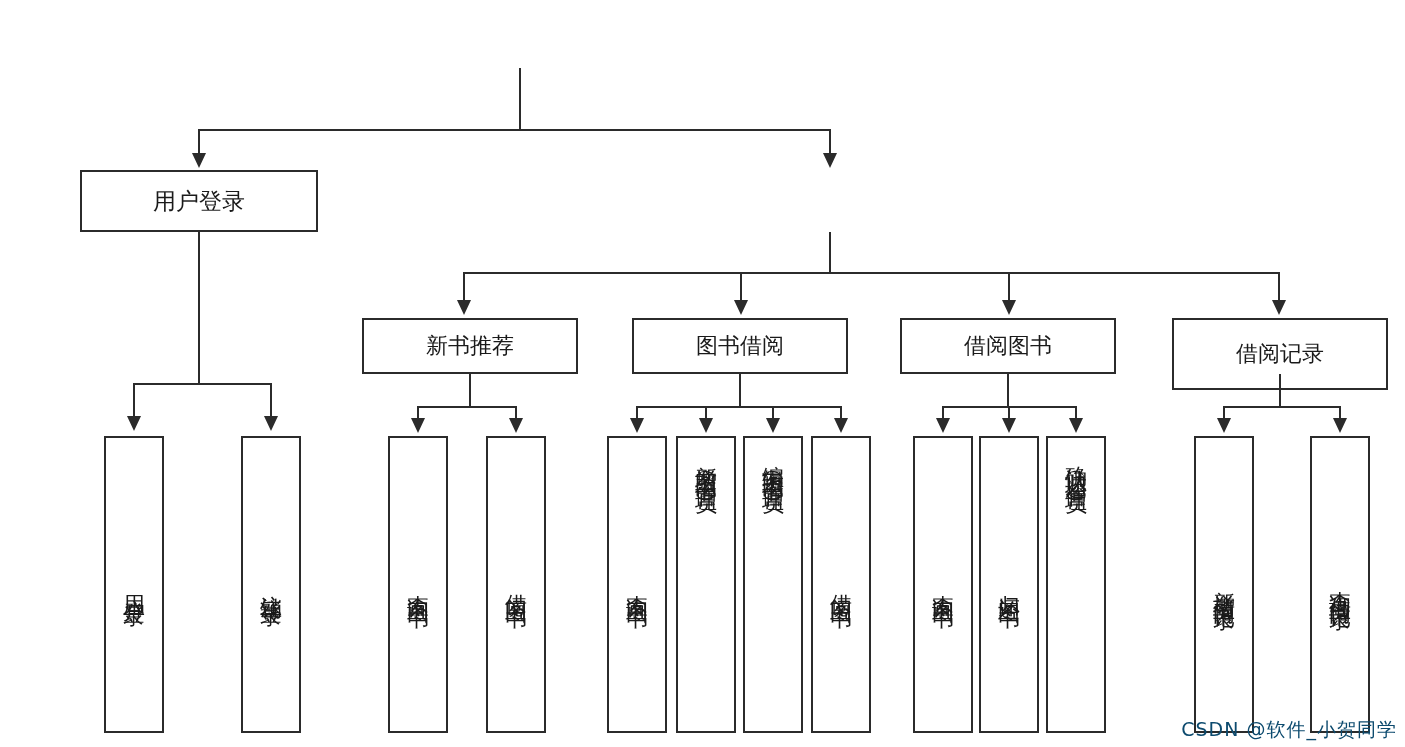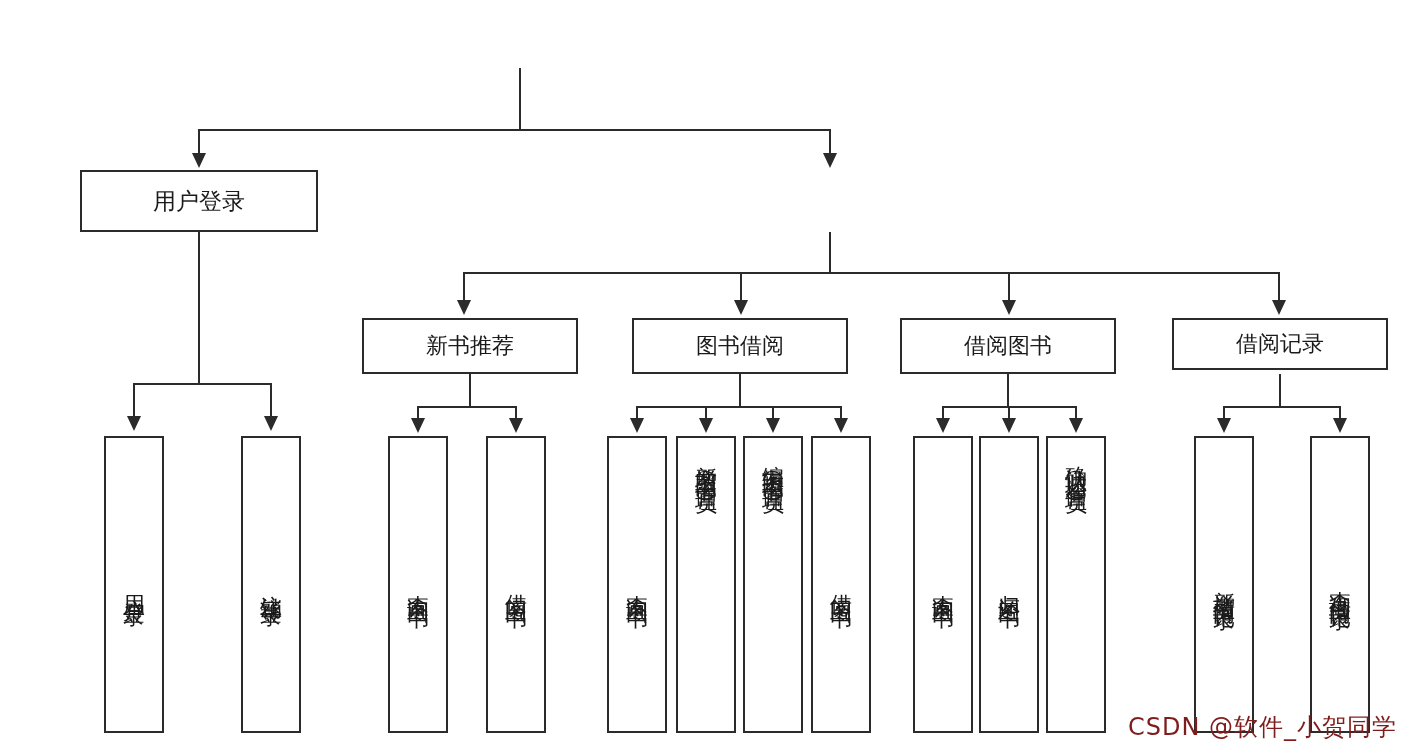--- a/index.html
+++ b/index.html
@@ -63,22 +63,22 @@
     width: 0; height: 0;
     border-left: 7px solid transparent;
     border-right: 7px solid transparent;
     border-top: 15px solid #2b2b2b;
   }
   
   #watermark {
     position: absolute;
     right: 8px;
     bottom: 4px;
-    font-size: 24px;
-    color: #7f1d1d;
+    font-size: 19px;
+    color: #0c4a6e;
     letter-spacing: 1px;
     white-space: nowrap;
     user-select: none;
   }
 </style>
 </head>
 <body>
 
 <div id="canvas">
 
@@ -114,21 +114,21 @@
 
   <div class="node lvl3" style="left:362px; top:318px; width:216px; height:56px;">
     <span class="label">新书推荐</span>
   </div>
   <div class="node lvl3" style="left:632px; top:318px; width:216px; height:56px;">
     <span class="label">图书借阅</span>
   </div>
   <div class="node lvl3" style="left:900px; top:318px; width:216px; height:56px;">
     <span class="label">借阅图书</span>
   </div>
-  <div class="node lvl3" style="left:1172px; top:318px; width:216px; height:52px;">
+  <div class="node lvl3" style="left:1172px; top:318px; width:216px; height:72px;">
     <span class="label">借阅记录</span>
   </div>
 
   <div class="vline" style="left:469px; top:374px; height:34px;"></div>
   <div class="hline" style="left:417px; top:406px; width:98px;"></div>
   <div class="vline" style="left:417px; top:406px; height:14px;"></div>
   <div class="arrow" style="left:411px; top:418px;"></div>
   <div class="vline" style="left:515px; top:406px; height:14px;"></div>
   <div class="arrow" style="left:509px; top:418px;"></div>
 

